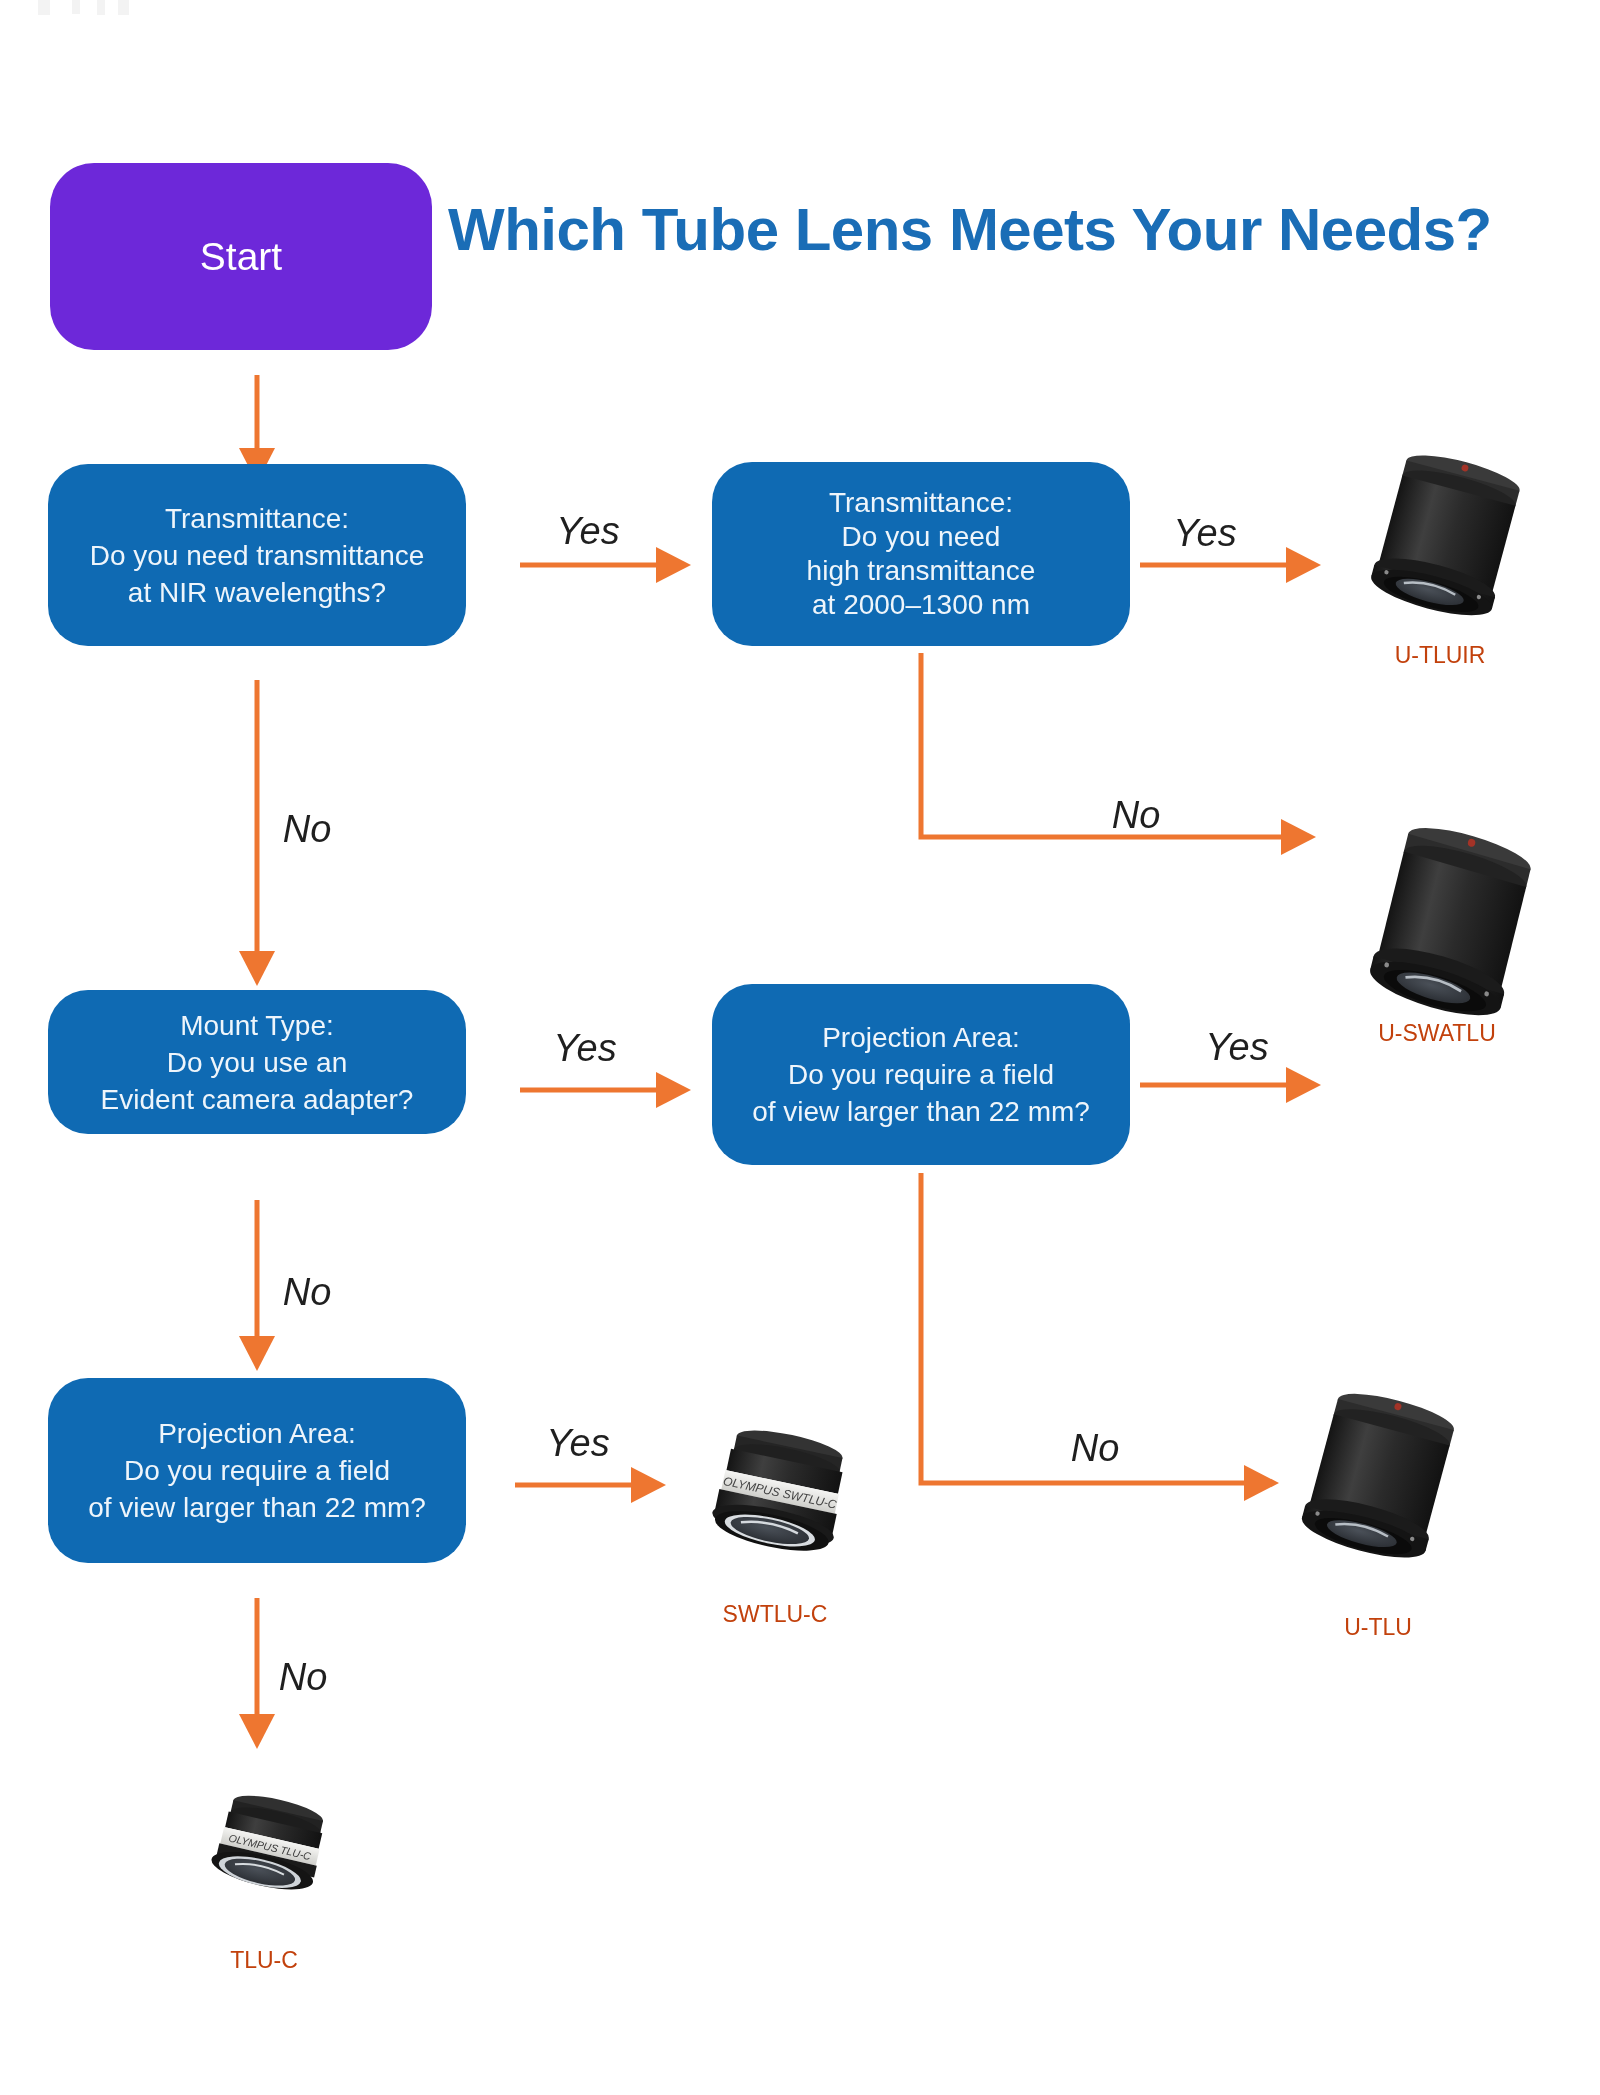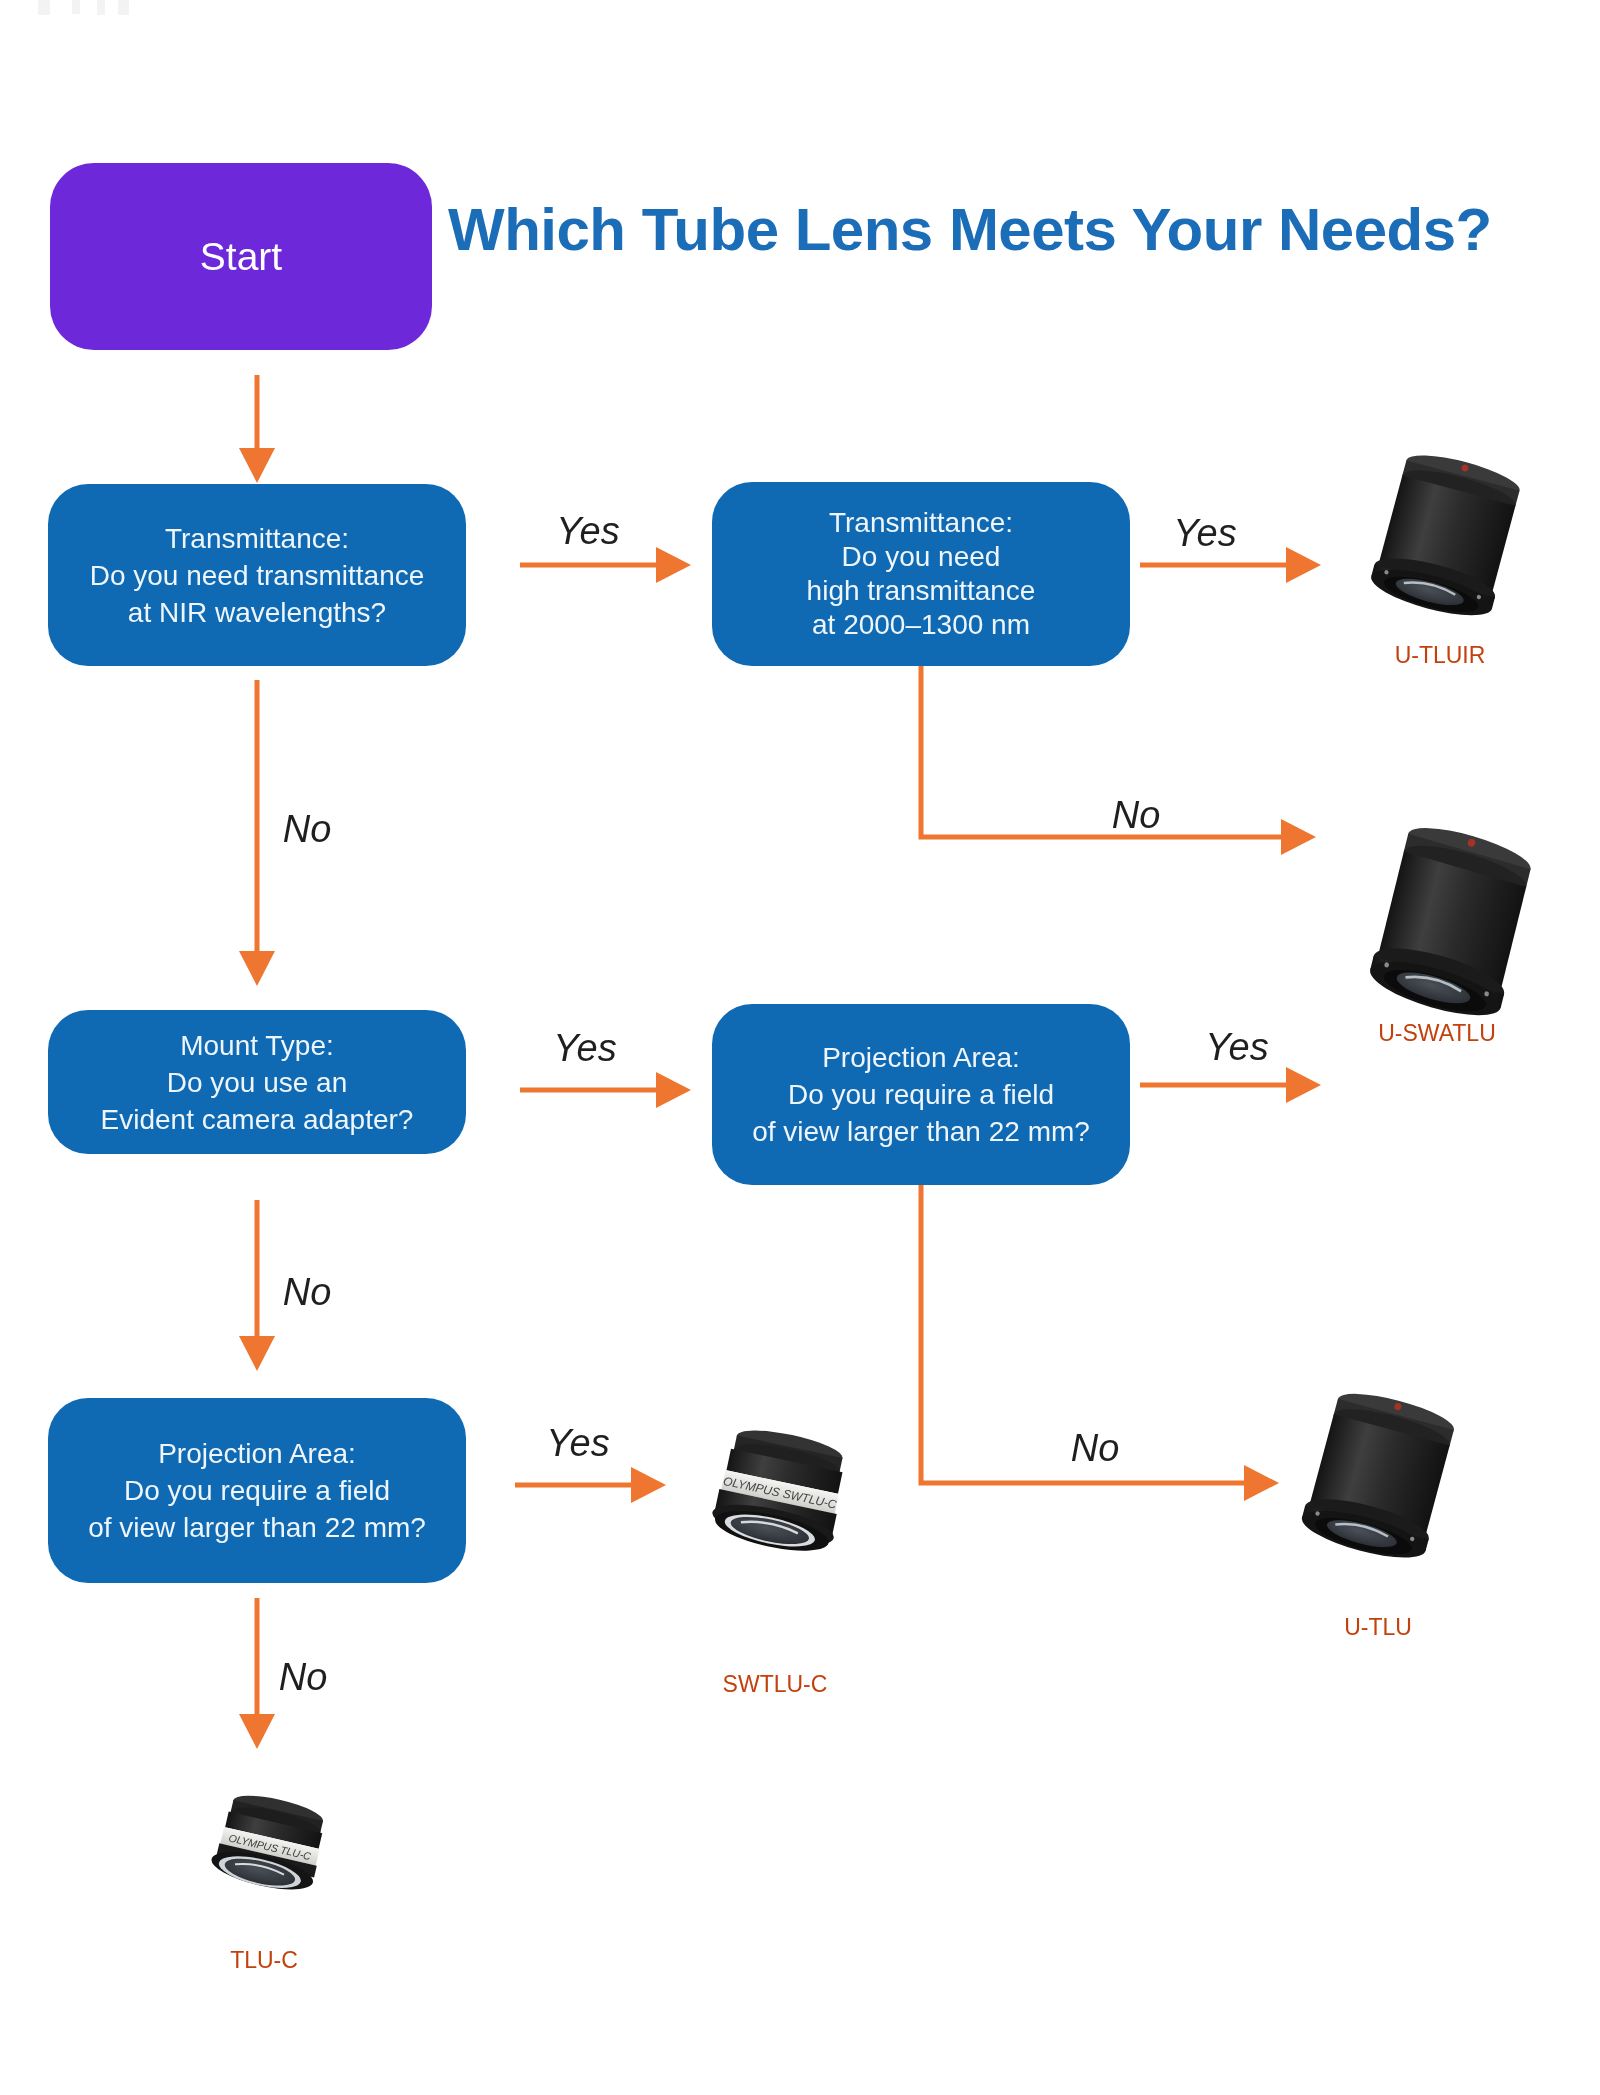--- a/index.html
+++ b/index.html
@@ -23,21 +23,21 @@
   .start{
     position:absolute;left:50px;top:163px;width:382px;height:187px;
     background:#6d28d9;border-radius:44px;
     display:flex;align-items:center;justify-content:center;
     color:#ffffff;font-size:39px;
   }
   .node{
     position:absolute;background:var(--blue);border-radius:40px;
     color:#eef5fb;display:flex;flex-direction:column;
     align-items:center;justify-content:center;text-align:center;
-    font-size:28px;line-height:37px;padding:10px 14px;margin-top:20px;
+    font-size:28px;line-height:37px;padding:10px 14px;
   }
   .node.tight{line-height:34px;}
   .q1{left:48px;top:464px;width:418px;height:182px;}
   .q2{left:712px;top:462px;width:418px;height:184px;}
   .q3{left:48px;top:990px;width:418px;height:144px;}
   .q4{left:712px;top:984px;width:418px;height:181px;}
   .q5{left:48px;top:1378px;width:418px;height:185px;}
   .node span{display:block;}
   .edge-label{
     position:absolute;width:140px;margin-left:-70px;text-align:center;
@@ -205,17 +205,17 @@
       <rect x="18" y="65" width="100" height="12" fill="#1a1a1a"></rect>
       <ellipse cx="66" cy="82" rx="52" ry="15" fill="#141414"></ellipse>
       <ellipse cx="64" cy="84" rx="42" ry="13" fill="#cfd4d9"></ellipse>
       <ellipse cx="64" cy="84" rx="36" ry="11" fill="url(#gGlass)"></ellipse>
       <path d="M38,82 q24,-8 50,-1" stroke="#e8ecef" stroke-width="2" fill="none" opacity="0.9"></path>
     </g>
   </svg>
 
   <div class="product-label" style="left:1440px;top:633px;">U-TLUIR</div>
   <div class="product-label" style="left:1437px;top:1011px;">U-SWATLU</div>
-  <div class="product-label" style="left:775px;top:1662px;">SWTLU-C</div>
+  <div class="product-label" style="left:775px;top:1592px;">SWTLU-C</div>
   <div class="product-label" style="left:1378px;top:1605px;">U-TLU</div>
   <div class="product-label" style="left:264px;top:1938px;text-align:center;">TLU-C</div>
 
 </div>
 
 </body></html>

